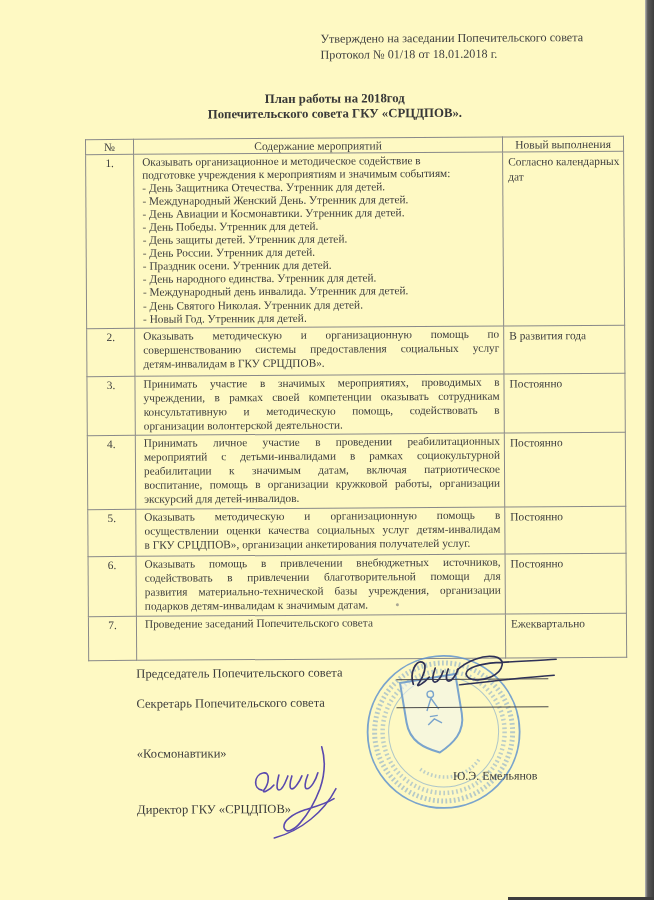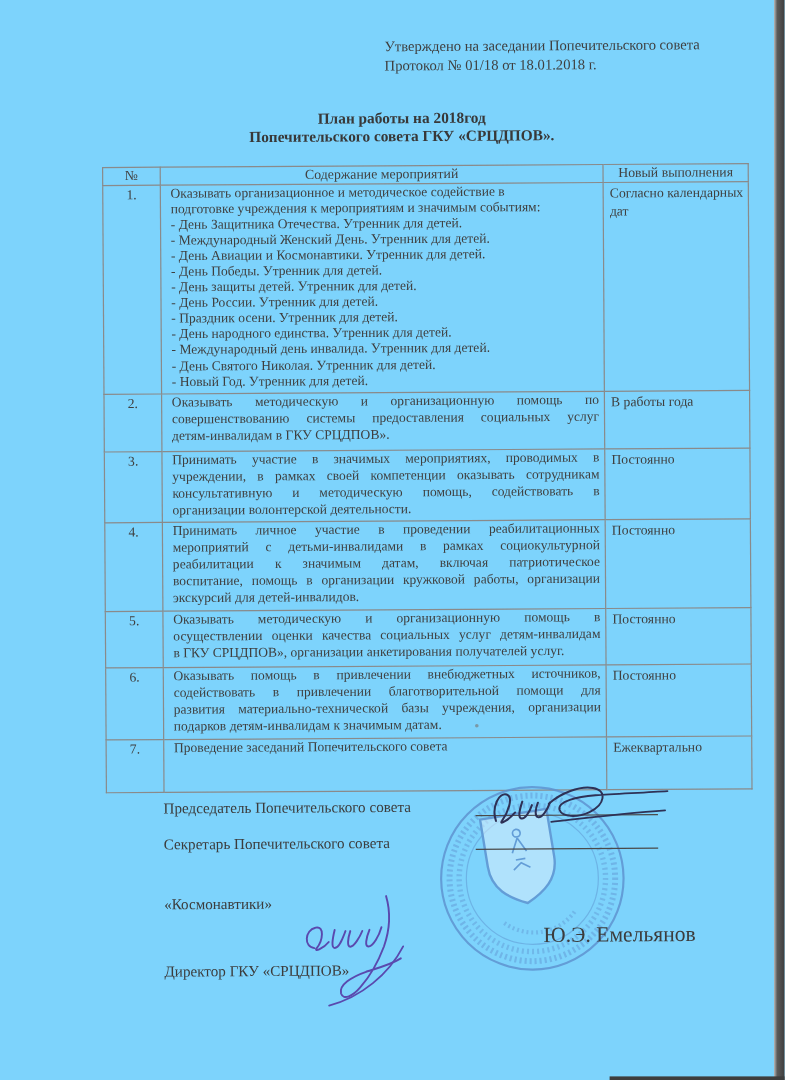--- a/index.html
+++ b/index.html
@@ -1,17 +1,17 @@
 <!DOCTYPE html>
 <html style="--stamp-blue: #5e92cf; --chairman-ink: #2e3156; --director-ink: #5a49ae; --scan-edge: #3d3d3d; --text: #3f3f3f; --border: #8a8a8a;"><head>
 <meta charset="utf-8">
 <style>
   html,body{margin:0;padding:0;background:#ffffff;}
   .page{
-    position:relative;width:654px;height:900px;background:#7dd3fc;overflow:hidden;
+    position:relative;width:654px;height:900px;background:#fef9c3;overflow:hidden;
     font-family:"Liberation Serif","DejaVu Serif",serif;color:var(--text,#3f3f3f);
   }
   .content{position:absolute;left:0;top:0;width:654px;height:900px;
     transform:rotate(-0.35deg);transform-origin:110px 140px;}
   
   .scan-edge-right{position:absolute;right:0;top:0;width:9px;height:900px;
     background:linear-gradient(to right,#b9b9b9 0,#5a5a5a 30%,var(--scan-edge,#3d3d3d) 100%);z-index:30;}
   .scan-edge-bottom{position:absolute;left:508px;bottom:0;width:146px;height:3px;
     background:var(--scan-edge,#3d3d3d);z-index:30;}
   .scan-speck{position:absolute;left:393px;top:605px;width:3px;height:3px;background:#7a7a7a;border-radius:50%;opacity:.65;}
@@ -38,21 +38,21 @@
   tbody tr:nth-child(2) td{height:44px;}
   tbody tr:nth-child(3) td{height:55px;}
   tbody tr:nth-child(4) td{height:70px;}
   tbody tr:nth-child(5) td{height:43px;}
   tbody tr:nth-child(6) td{height:56px;}
   tbody tr:nth-child(7) td{height:40px;}
 
   
   .sig-label{position:absolute;left:133px;font-size:12.6px;color:#3c3c3c;white-space:nowrap;}
   .sig-line{position:absolute;width:152px;border-top:1.2px solid #4a4a4a;z-index:12;}
-  .director-name{position:absolute;left:449px;top:771px;font-size:18px;color:#3c3c3c;z-index:12;}
+  .director-name{position:absolute;left:449px;top:771px;font-size:12px;color:#3c3c3c;z-index:12;}
 
   .stamp{position:absolute;left:355px;top:652px;z-index:5;color:var(--stamp-blue,#5e92cf);opacity:.82;}
   .ink-chair{position:absolute;left:396px;top:650px;z-index:15;color:var(--chairman-ink,#2e3156);}
   .ink-director{position:absolute;left:232px;top:735px;z-index:15;color:var(--director-ink,#5a49ae);}
 </style>
 </head>
 <body>
 
 <div class="page">
   <div class="content">
@@ -100,21 +100,21 @@
             </td>
             <td class="col-term">Согласно календарных дат</td>
           </tr>
           <tr>
             <td class="col-num">2.</td>
             <td class="col-content">
               <div class="line j">Оказывать методическую и организационную помощь по</div>
               <div class="line j">совершенствованию системы предоставления  социальных услуг</div>
               <div class="line">детям-инвалидам в ГКУ СРЦДПОВ».</div>
             </td>
-            <td class="col-term">В работы года</td>
+            <td class="col-term">В развития года</td>
           </tr>
           <tr>
             <td class="col-num">3.</td>
             <td class="col-content">
               <div class="line j">Принимать  участие в значимых мероприятиях, проводимых в</div>
               <div class="line j">учреждении, в рамках своей компетенции оказывать сотрудникам</div>
               <div class="line j">консультативную и методическую помощь, содействовать в</div>
               <div class="line">организации волонтерской деятельности.</div>
             </td>
             <td class="col-term">Постоянно</td>

